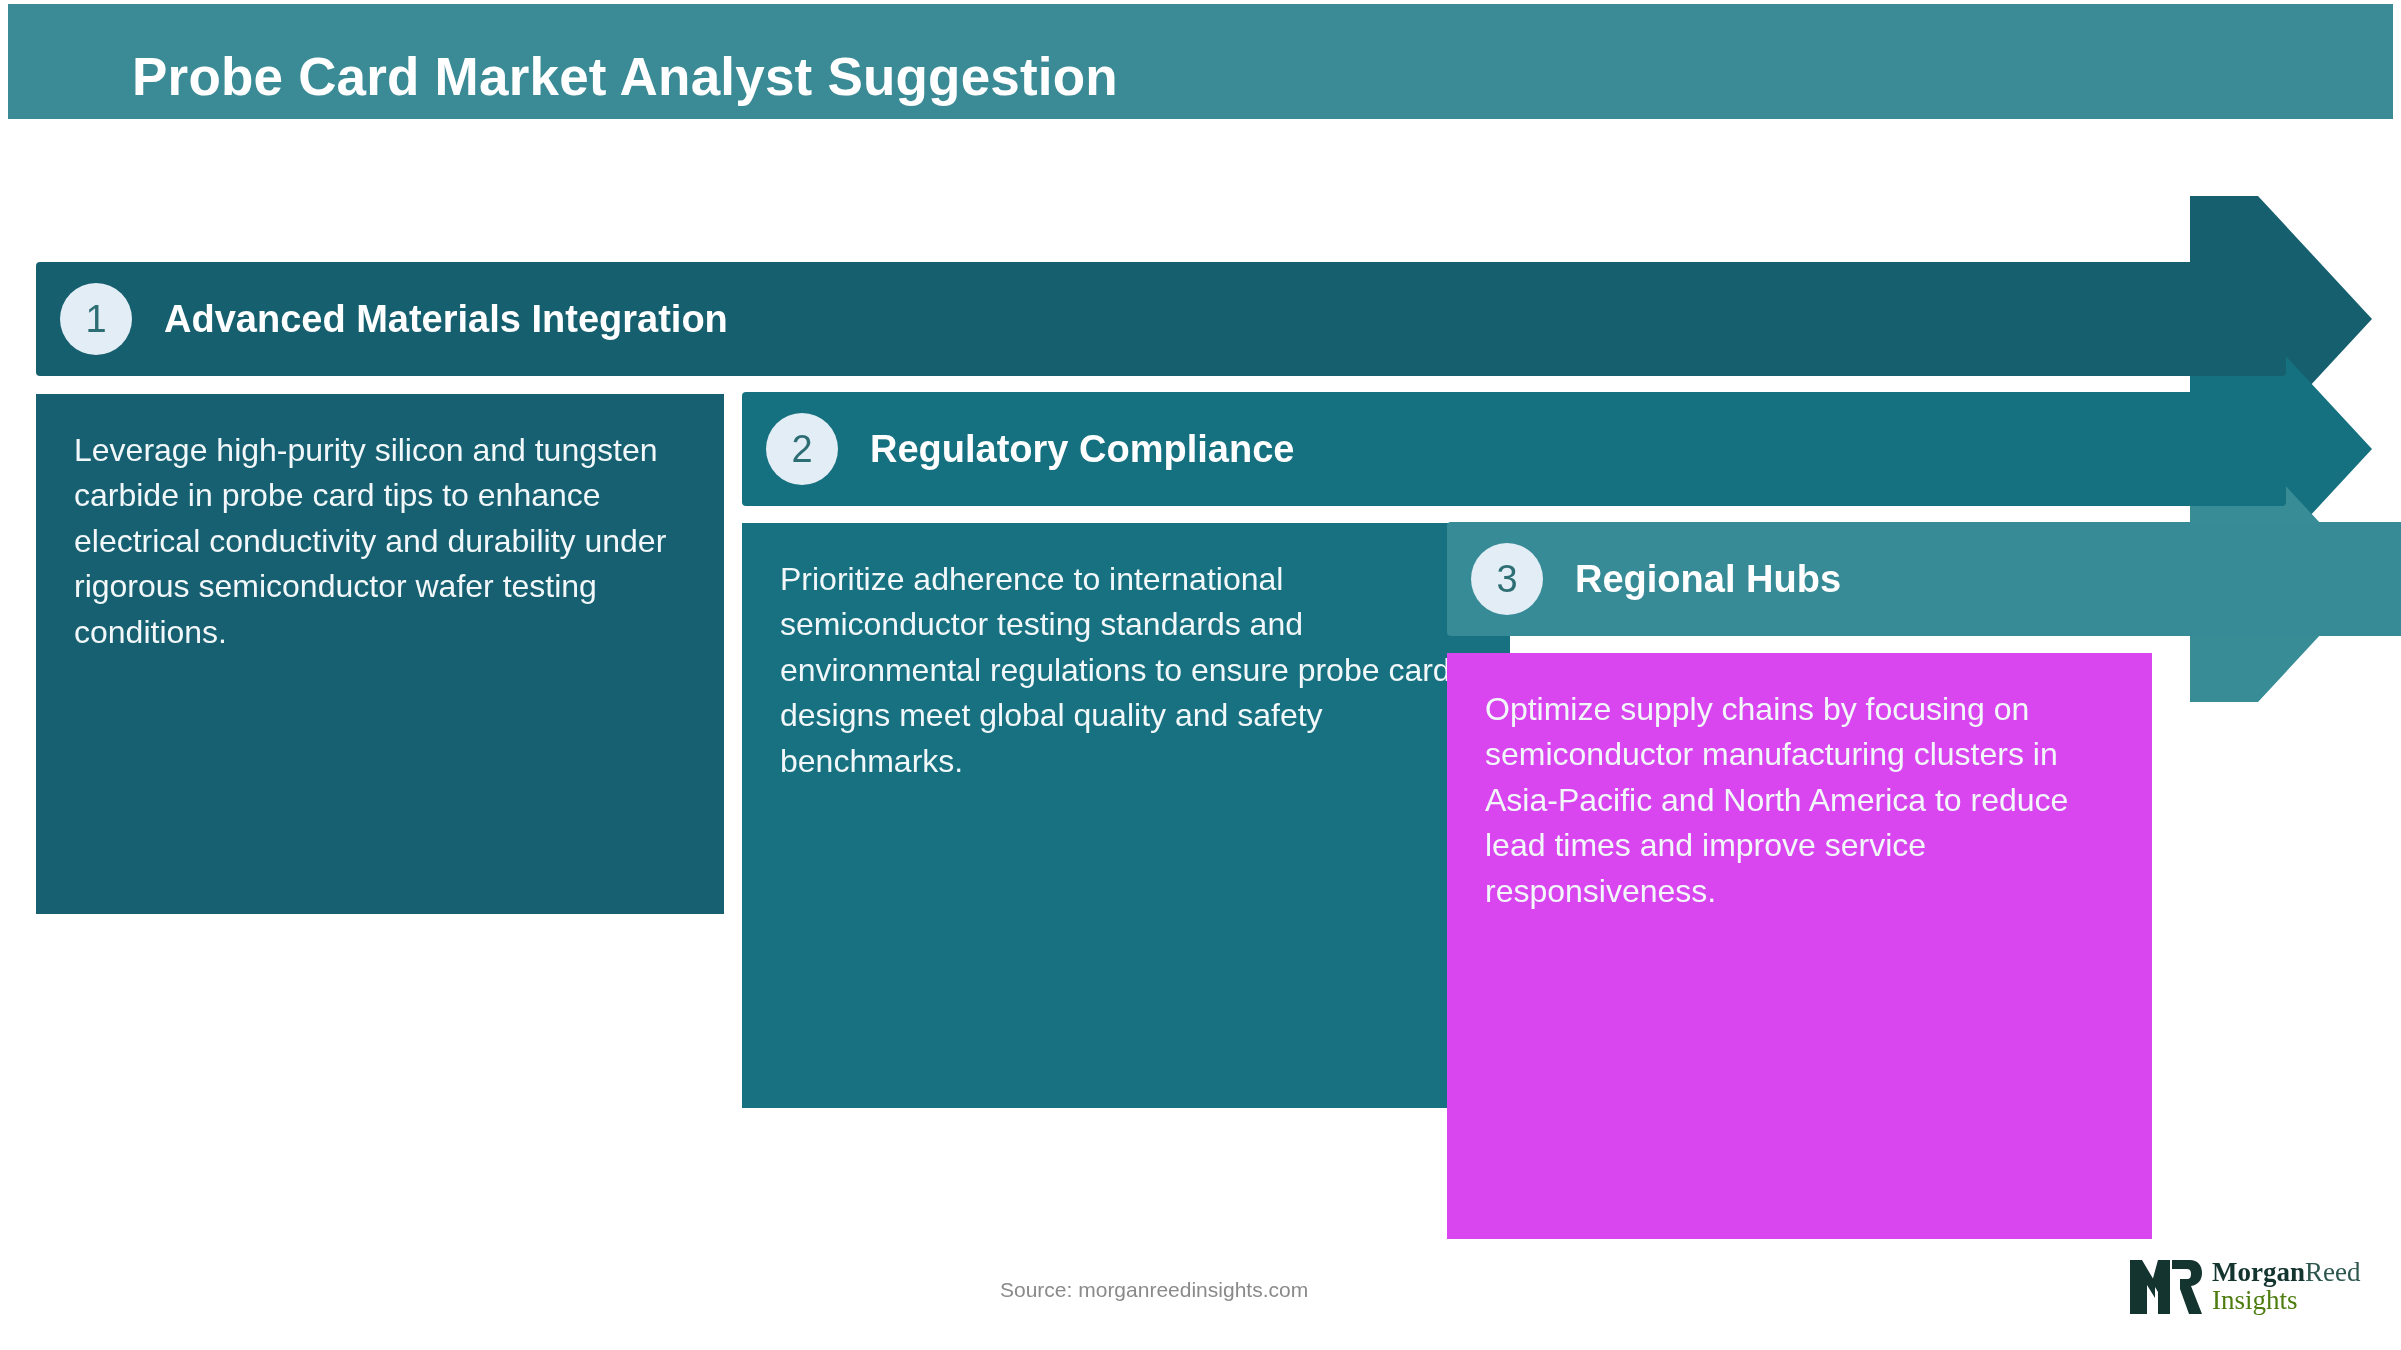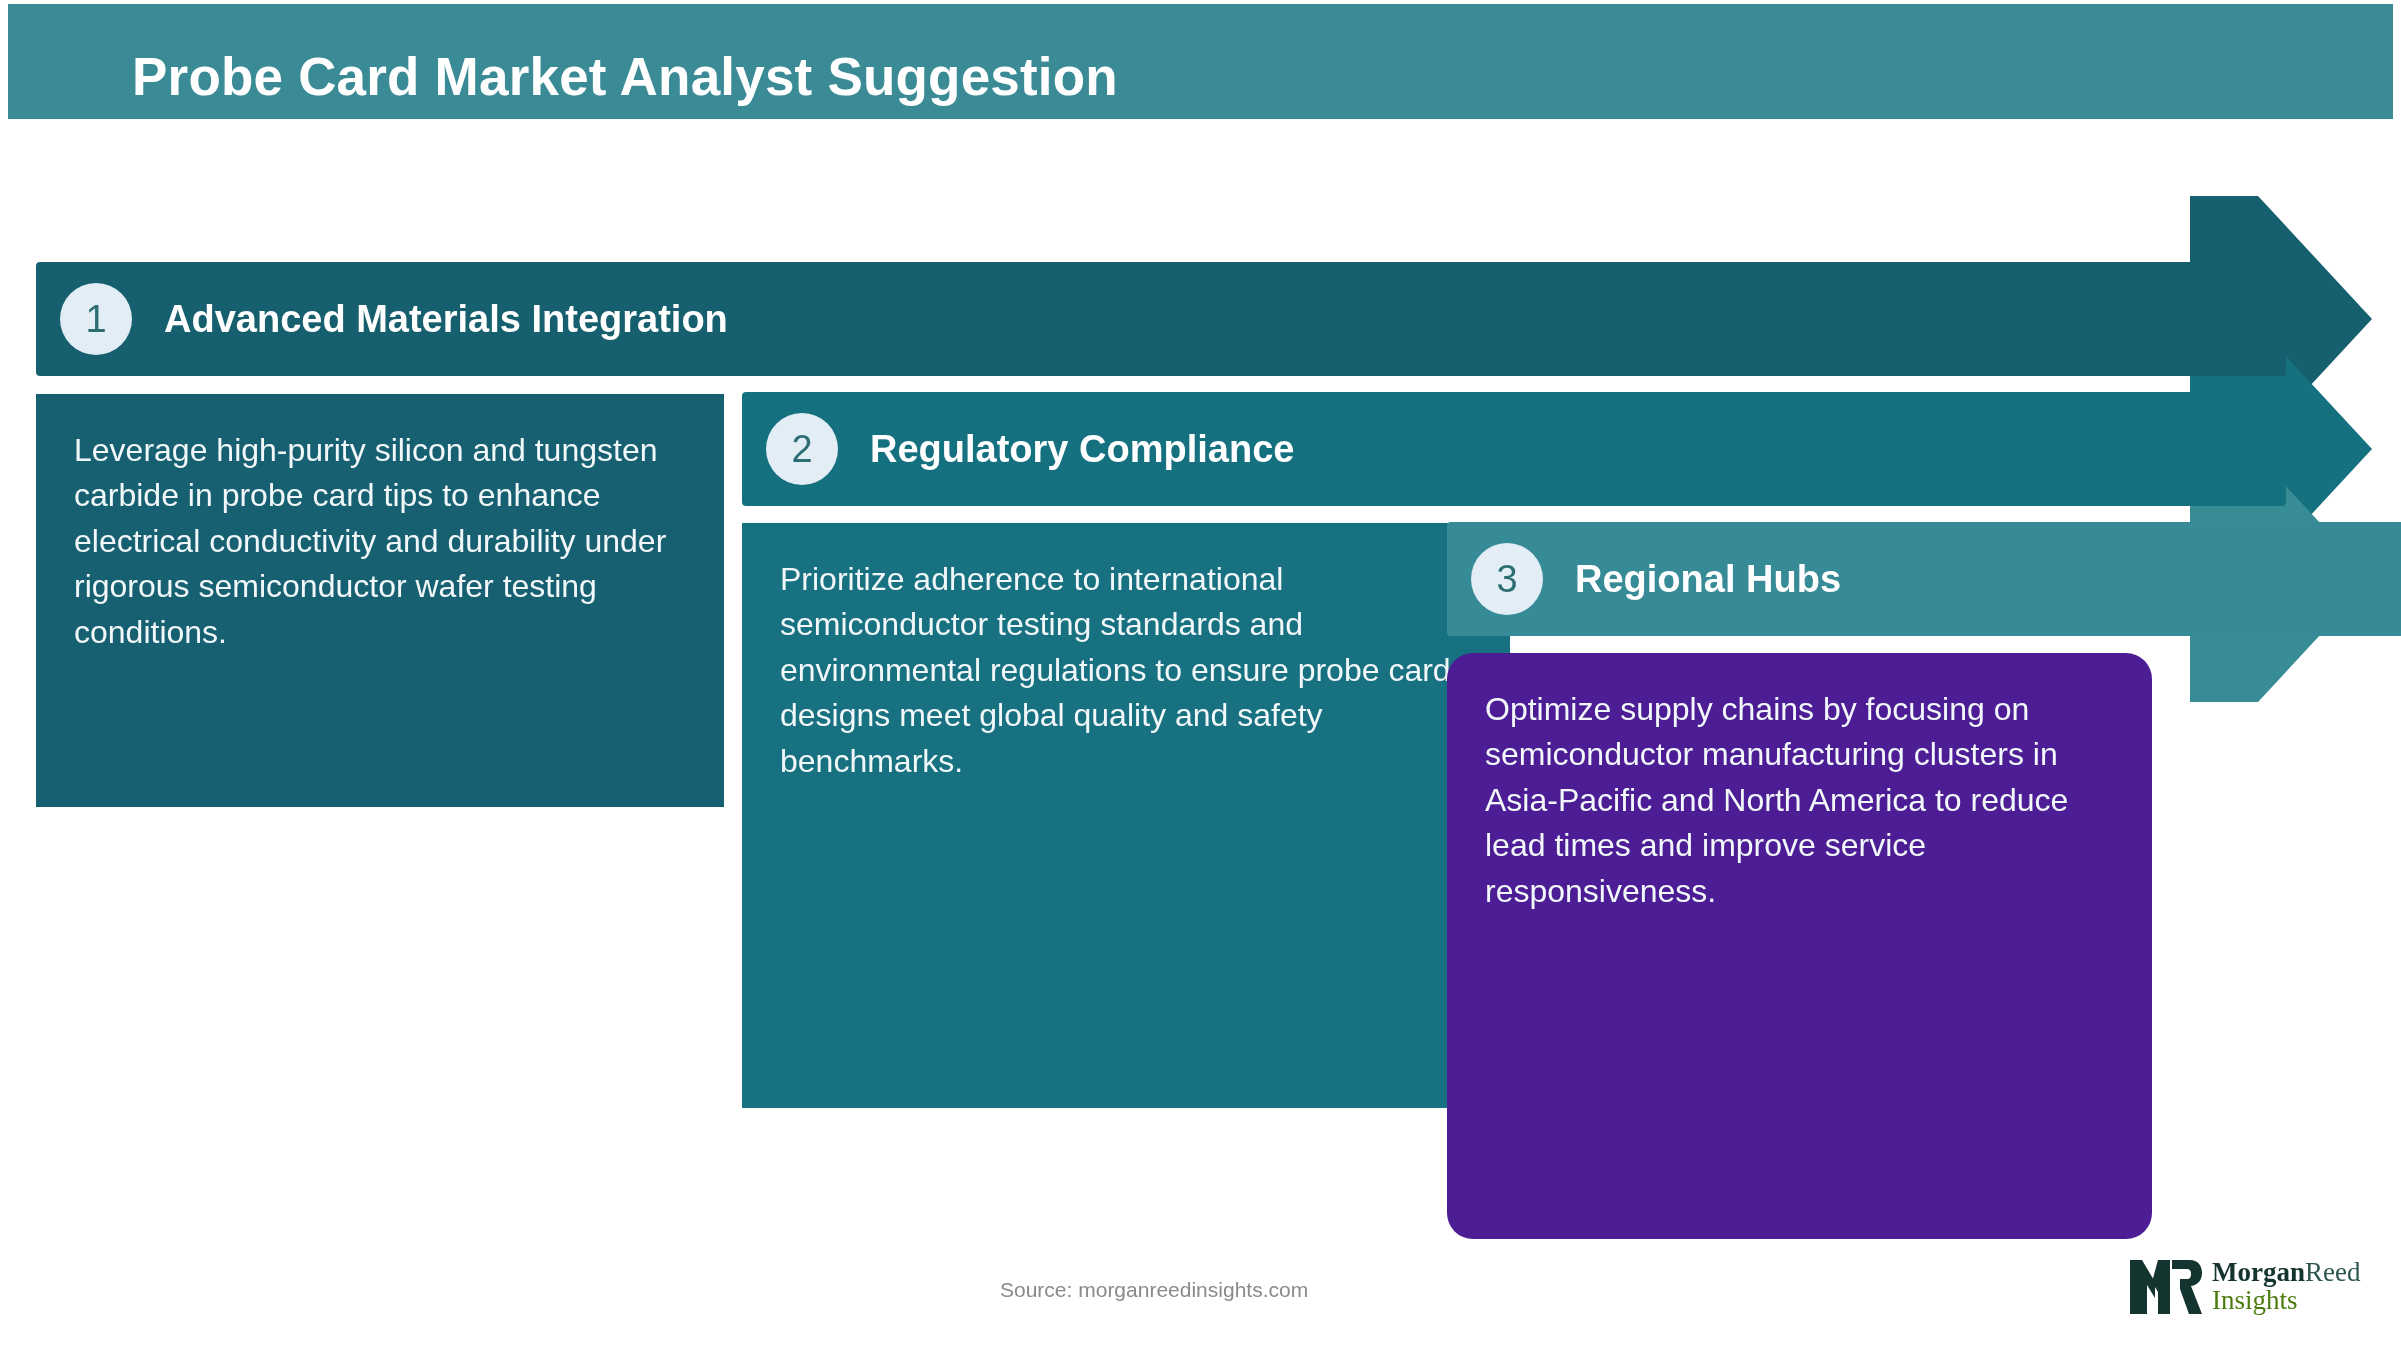--- a/index.html
+++ b/index.html
@@ -92,29 +92,29 @@
   .card-text {
     font-size: 32px;
     line-height: 1.42;
     color: #f2f8fa;
     font-weight: 400;
     font-family: "Liberation Sans", sans-serif;
   }
 
   
   #banner-1 { left: 36px;  top: 262px; width: 2250px; height: 114px; background: #165f6e; }
-  #card-1   { left: 36px;  top: 394px; width: 688px;  height: 413px; background: #176071; }
+  #card-1   { left: 36px;  top: 394px; width: 688px;  height: 520px; background: #176071; }
 
   
   #banner-2 { left: 742px; top: 392px; width: 1544px; height: 114px; background: #15707f; }
   #card-2   { left: 742px; top: 523px; width: 768px;  height: 585px; background: #177180; }
 
   
   #banner-3 { left: 1447px; top: 522px; width: 1340px; height: 114px; background: #368b96; }
-  #card-3   { left: 1447px; top: 653px; width: 705px;  height: 586px; background: #4c1d95; border-radius: 26px; }
+  #card-3   { left: 1447px; top: 653px; width: 705px;  height: 586px; background: #d946ef; }
 
   
   .source {
     position: absolute;
     left: 1000px;
     top: 1278px;
     font-size: 21px;
     color: #8a8a8a;
     font-family: "Liberation Sans", sans-serif;
     white-space: nowrap;

